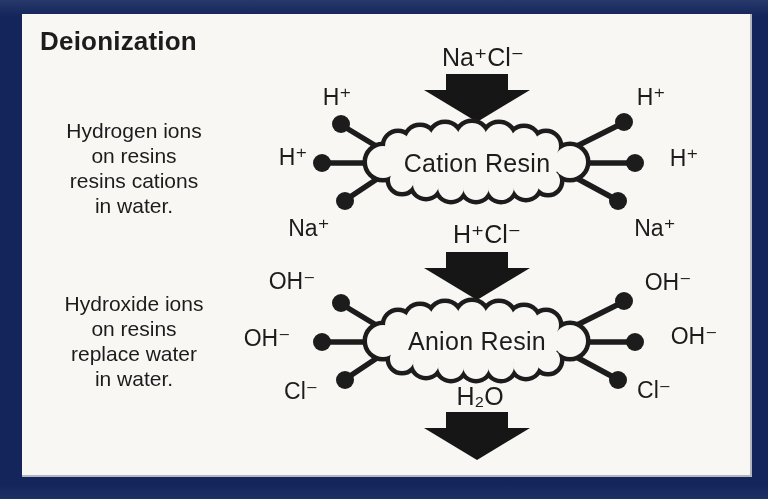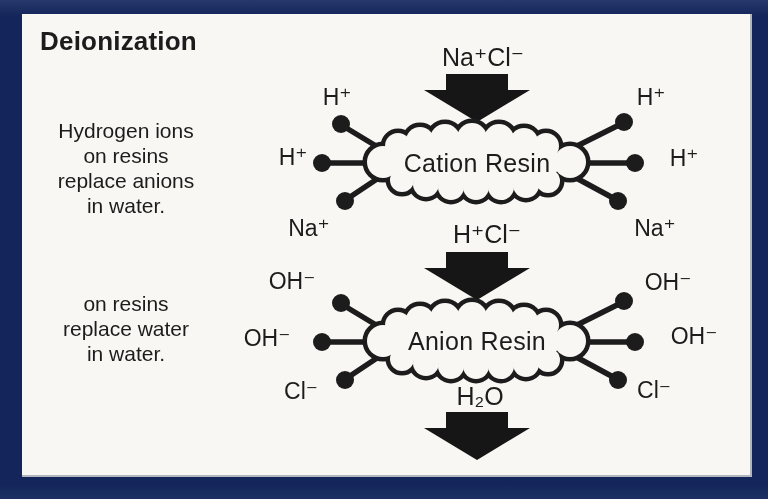--- a/index.html
+++ b/index.html
@@ -20,21 +20,21 @@
     background:#f8f7f4;
     border-right:2px solid #b3b6bd;
     border-bottom:2px solid #b3b6bd;
   }
   .title{
     position:absolute;left:18px;top:12px;
     font-size:26px;font-weight:bold;color:#1c1c1c;
     letter-spacing:0.2px;
   }
   .caption{
-    position:absolute;width:204px;left:2px;
+    position:absolute;width:204px;left:10px;
     text-align:center;color:#1c1c1c;
     font-size:21px;line-height:25px;font-weight:500;
   }
   .caption-1{top:104px;}
   .caption-2{top:277px;}
   svg.diagram{position:absolute;left:0;top:0;pointer-events:none;}
   text{fill:#1c1c1c;}
   .ion-t{font-size:23px;}
   .flow-t{font-size:25px;}
   .resin-t{font-size:25px;letter-spacing:0.3px;}
@@ -43,25 +43,26 @@
 </head>
 <body>
 
 <div class="frame">
   <div class="panel">
     <div class="title">Deionization</div>
 
     <div class="caption caption-1">
       <div>Hydrogen ions</div>
       <div>on resins</div>
-      <div>replace anions</div>
+      <div>resins cations</div>
       <div>in water.</div>
     </div>
 
     <div class="caption caption-2">
+      <div>Hydroxide ions</div>
       <div>on resins</div>
       <div>replace water</div>
       <div>in water.</div>
     </div>
   </div>
 
   <svg class="diagram" width="768" height="499" viewBox="0 0 768 499">
     <defs>
 
       <g id="cloud-shapes">

